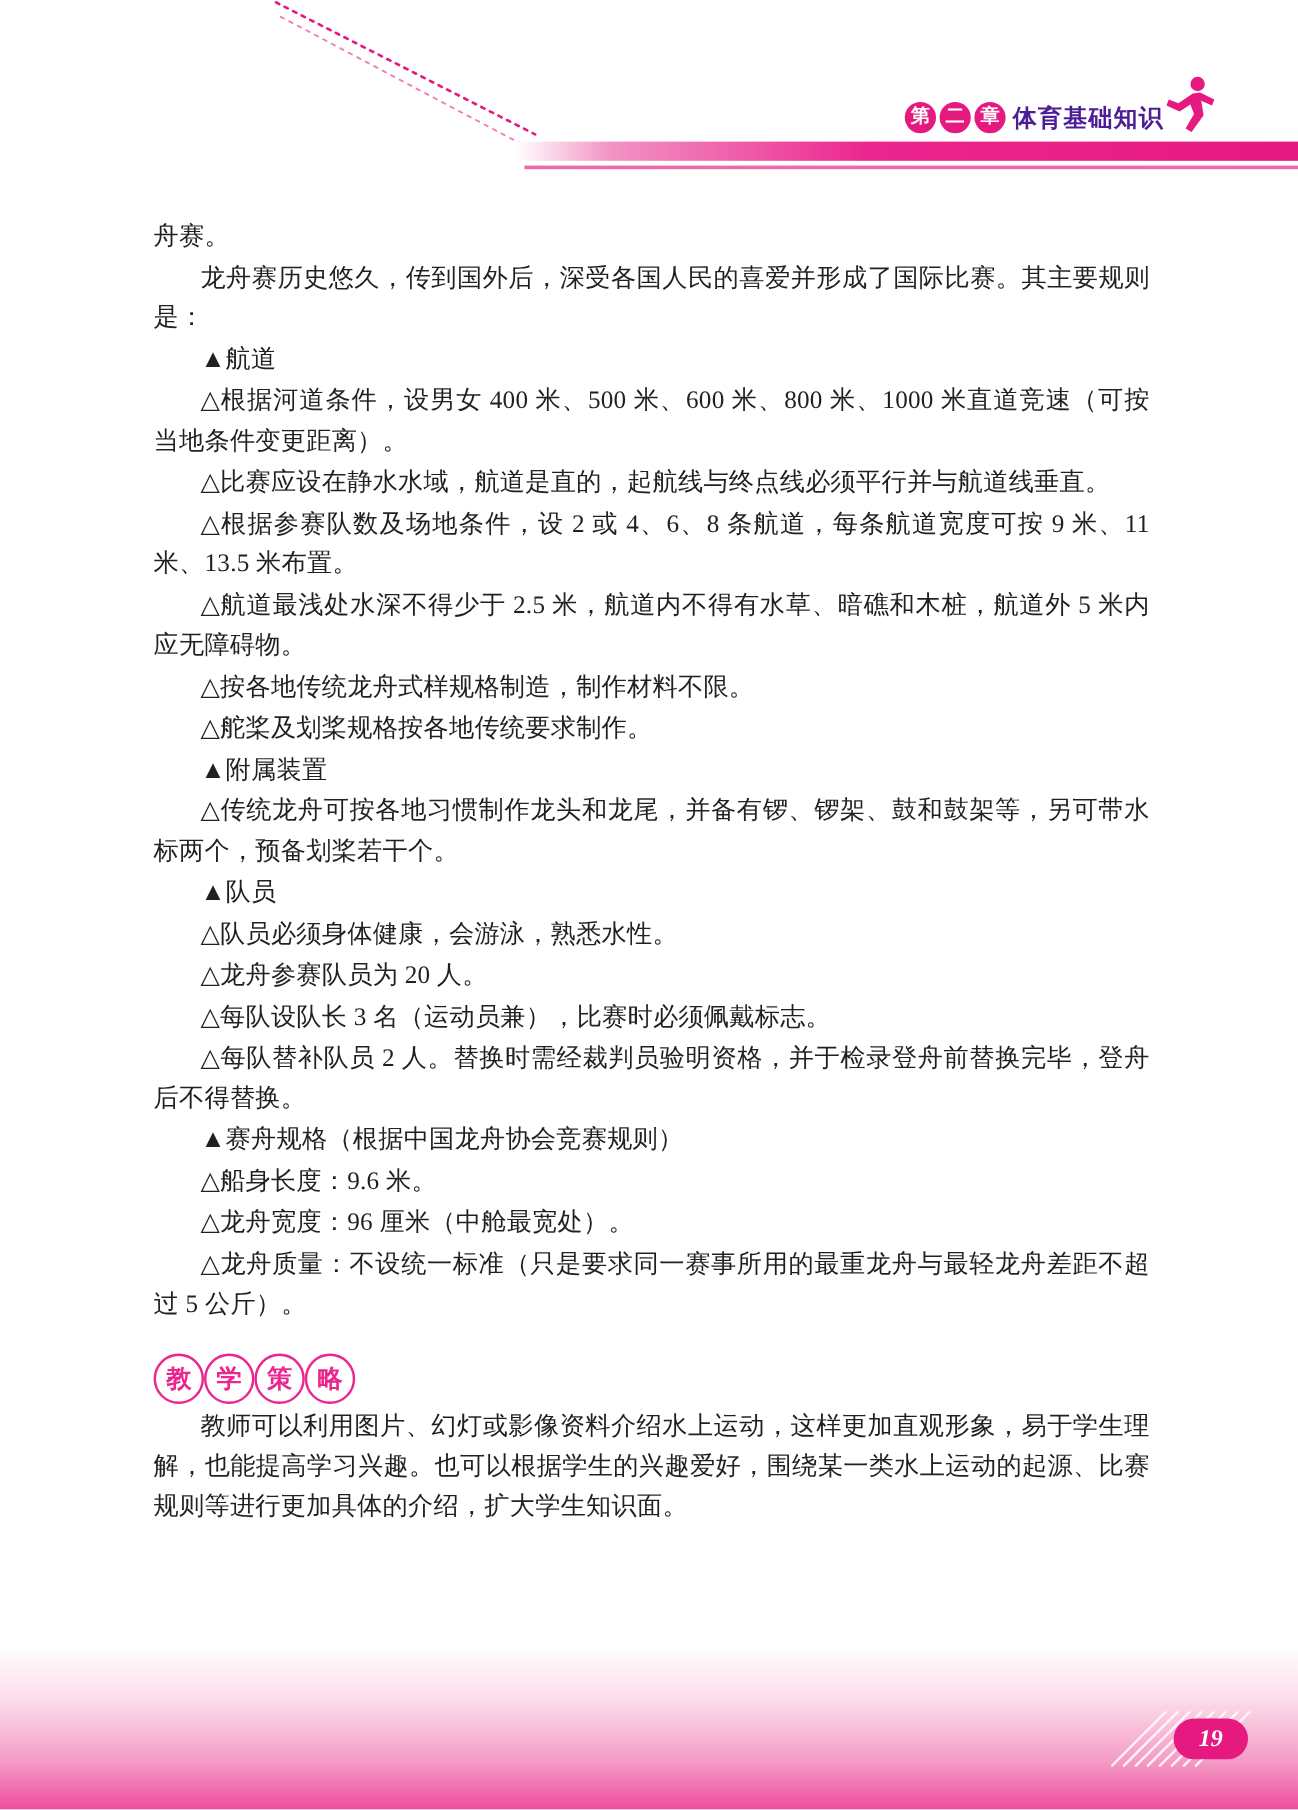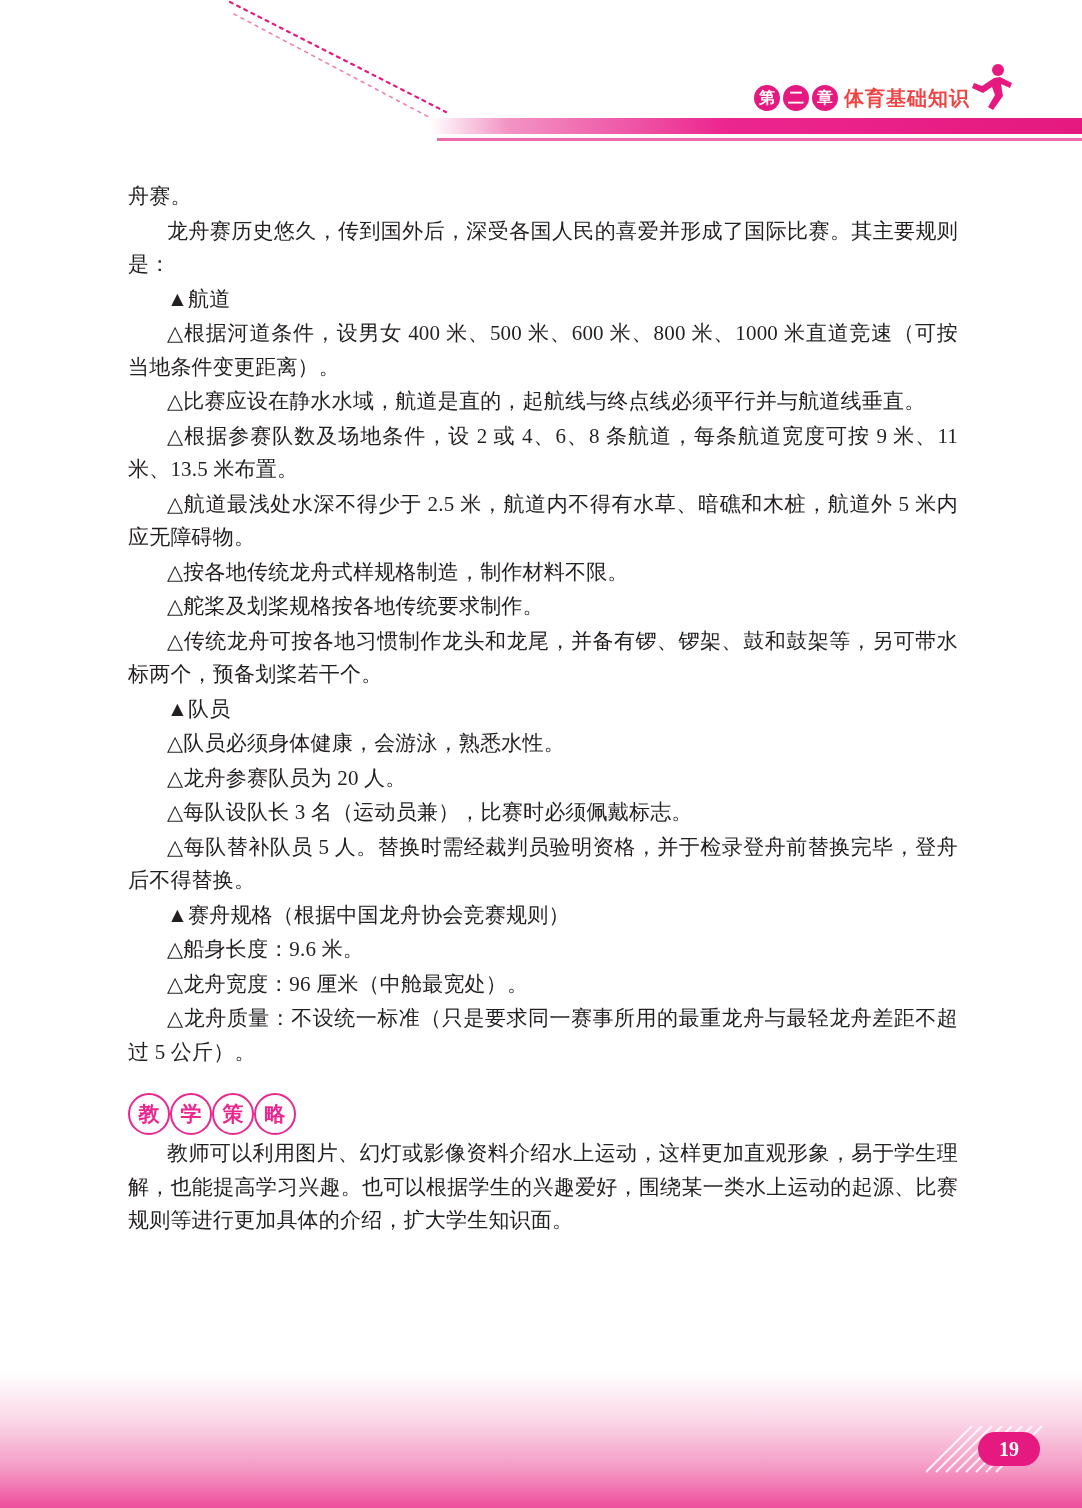--- a/index.html
+++ b/index.html
@@ -67,21 +67,21 @@
     background: #e5197f;
     color: #ffffff;
     border-radius: 50%;
     font-size: 16px;
     font-family: "Liberation Sans", sans-serif;
     font-weight: bold;
   }
   .chapter-title {
     margin-left: 6px;
     font-size: 20px;
-    color: #ef4444;
+    color: #4c1d95;
     font-weight: bold;
     font-family: "Liberation Serif", serif;
     letter-spacing: 1px;
   }
   .runner-icon {
     position: absolute;
     right: 68px;
     top: 62px;
     width: 46px;
     height: 52px;
@@ -139,20 +139,21 @@
   .footer-page {
     position: absolute;
     right: 42px;
     bottom: 42px;
     width: 62px;
     height: 34px;
     background: #e5197f;
     border-radius: 17px;
     color: #ffffff;
     font-size: 20px;
+    font-style: italic;
     font-weight: bold;
     font-family: "Liberation Serif", serif;
     display: flex;
     align-items: center;
     justify-content: center;
   }
   .footer-hatch {
     position: absolute;
     right: 36px;
     bottom: 34px;
@@ -192,26 +193,27 @@
 
   <p class="para">舟赛。</p>
   <p class="para indent">龙舟赛历史悠久，传到国外后，深受各国人民的喜爱并形成了国际比赛。其主要规则是：</p>
   <p class="para indent">▲航道</p>
   <p class="para indent">△根据河道条件，设男女 400 米、500 米、600 米、800 米、1000 米直道竞速（可按当地条件变更距离）。</p>
   <p class="para indent">△比赛应设在静水水域，航道是直的，起航线与终点线必须平行并与航道线垂直。</p>
   <p class="para indent">△根据参赛队数及场地条件，设 2 或 4、6、8 条航道，每条航道宽度可按 9 米、11 米、13.5 米布置。</p>
   <p class="para indent">△航道最浅处水深不得少于 2.5 米，航道内不得有水草、暗礁和木桩，航道外 5 米内应无障碍物。</p>
   <p class="para indent">△按各地传统龙舟式样规格制造，制作材料不限。</p>
   <p class="para indent">△舵桨及划桨规格按各地传统要求制作。</p>
+  <p class="para indent">▲附属装置</p>
   <p class="para indent">△传统龙舟可按各地习惯制作龙头和龙尾，并备有锣、锣架、鼓和鼓架等，另可带水标两个，预备划桨若干个。</p>
   <p class="para indent">▲队员</p>
   <p class="para indent">△队员必须身体健康，会游泳，熟悉水性。</p>
   <p class="para indent">△龙舟参赛队员为 20 人。</p>
   <p class="para indent">△每队设队长 3 名（运动员兼），比赛时必须佩戴标志。</p>
-  <p class="para indent">△每队替补队员 5 人。替换时需经裁判员验明资格，并于检录登舟前替换完毕，登舟后不得替换。</p>
+  <p class="para indent">△每队替补队员 2 人。替换时需经裁判员验明资格，并于检录登舟前替换完毕，登舟后不得替换。</p>
   <p class="para indent">▲赛舟规格（根据中国龙舟协会竞赛规则）</p>
   <p class="para indent">△船身长度：9.6 米。</p>
   <p class="para indent">△龙舟宽度：96 厘米（中舱最宽处）。</p>
   <p class="para indent">△龙舟质量：不设统一标准（只是要求同一赛事所用的最重龙舟与最轻龙舟差距不超过 5 公斤）。</p>
 
   <div class="strategy">
     <span class="strategy-ch">教</span>
     <span class="strategy-ch">学</span>
     <span class="strategy-ch">策</span>
     <span class="strategy-ch">略</span>

